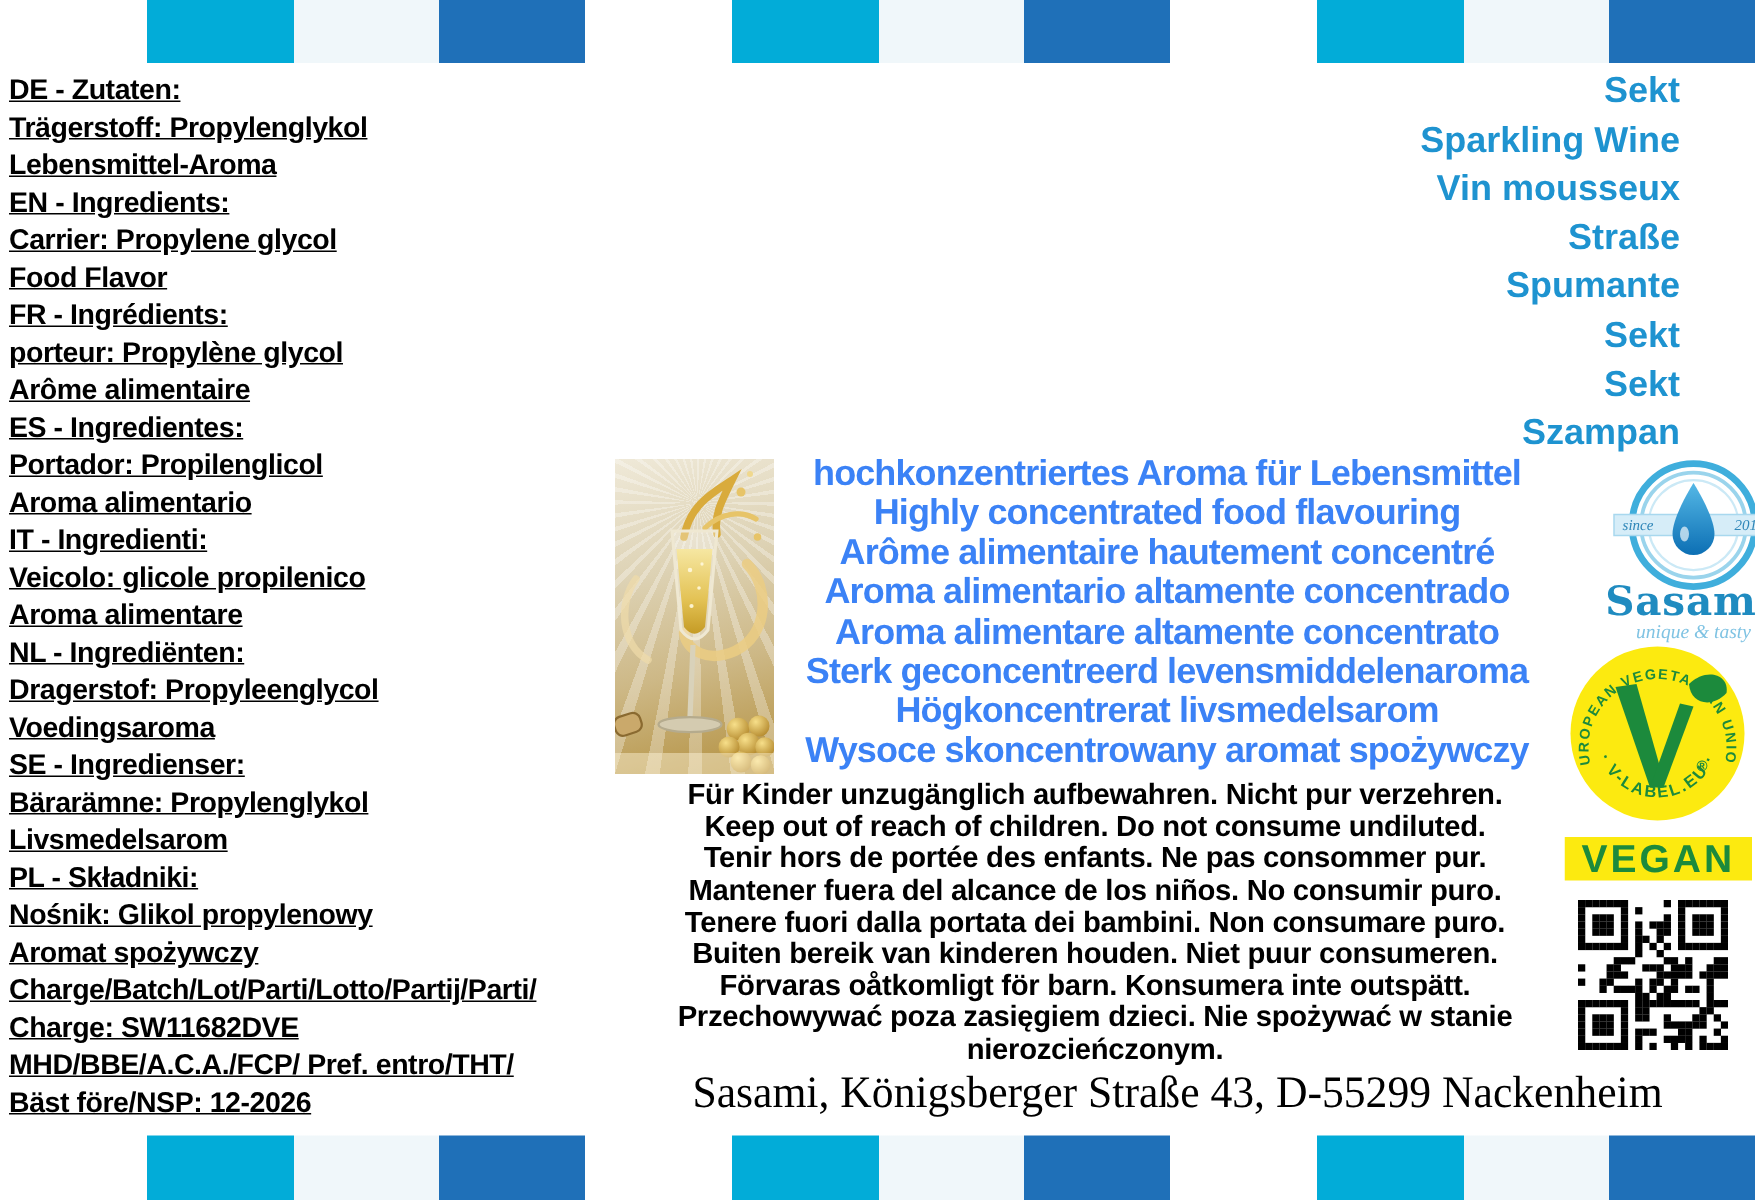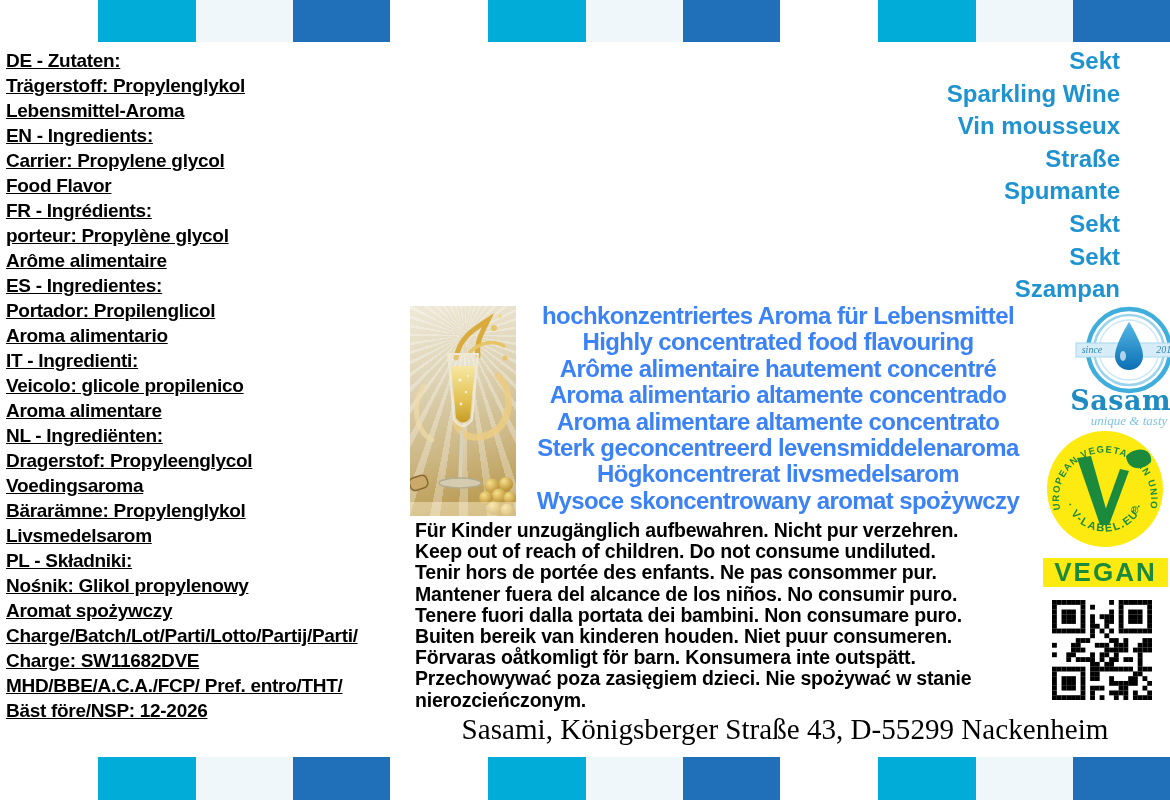--- a/index.html
+++ b/index.html
@@ -32,21 +32,21 @@
     color:#1E93D0;font-weight:bold;font-size:24px;line-height:32.6px;white-space:nowrap;
   }
   
   #concentrate-claims{
     position:absolute;left:480px;top:303px;width:596px;text-align:center;
     color:#3b82f6;font-weight:bold;font-size:24px;line-height:26.4px;
     letter-spacing:-0.6px;white-space:nowrap;
   }
   
   #warning-block{
-    position:absolute;left:415px;top:520px;width:630px;text-align:left;
+    position:absolute;left:415px;top:520px;width:630px;text-align:center;
     font-weight:bold;font-size:19.5px;line-height:21.2px;letter-spacing:-0.2px;
     white-space:nowrap;
   }
   
   #address-line{
     position:absolute;left:420px;top:712px;width:730px;text-align:center;
     font-family:"Liberation Serif",serif;font-size:30px;font-weight:normal;
     white-space:nowrap;transform:scaleX(0.97);transform-origin:center;
   }
 
@@ -89,20 +89,21 @@
       <div>Arôme alimentaire</div>
       <div>ES - Ingredientes:</div>
       <div>Portador: Propilenglicol</div>
       <div>Aroma alimentario</div>
       <div>IT - Ingredienti:</div>
       <div>Veicolo: glicole propilenico</div>
       <div>Aroma alimentare</div>
       <div>NL - Ingrediënten:</div>
       <div>Dragerstof: Propyleenglycol</div>
       <div>Voedingsaroma</div>
+      <div>SE - Ingredienser:</div>
       <div>Bärarämne: Propylenglykol</div>
       <div>Livsmedelsarom</div>
       <div>PL - Składniki:</div>
       <div>Nośnik: Glikol propylenowy</div>
       <div>Aromat spożywczy</div>
       <div>Charge/Batch/Lot/Parti/Lotto/Partij/Parti/</div>
       <div>Charge: SW11682DVE</div>
       <div>MHD/BBE/A.C.A./FCP/ Pref. entro/THT/</div>
       <div>Bäst före/NSP: 12-2026</div>
     </div>

